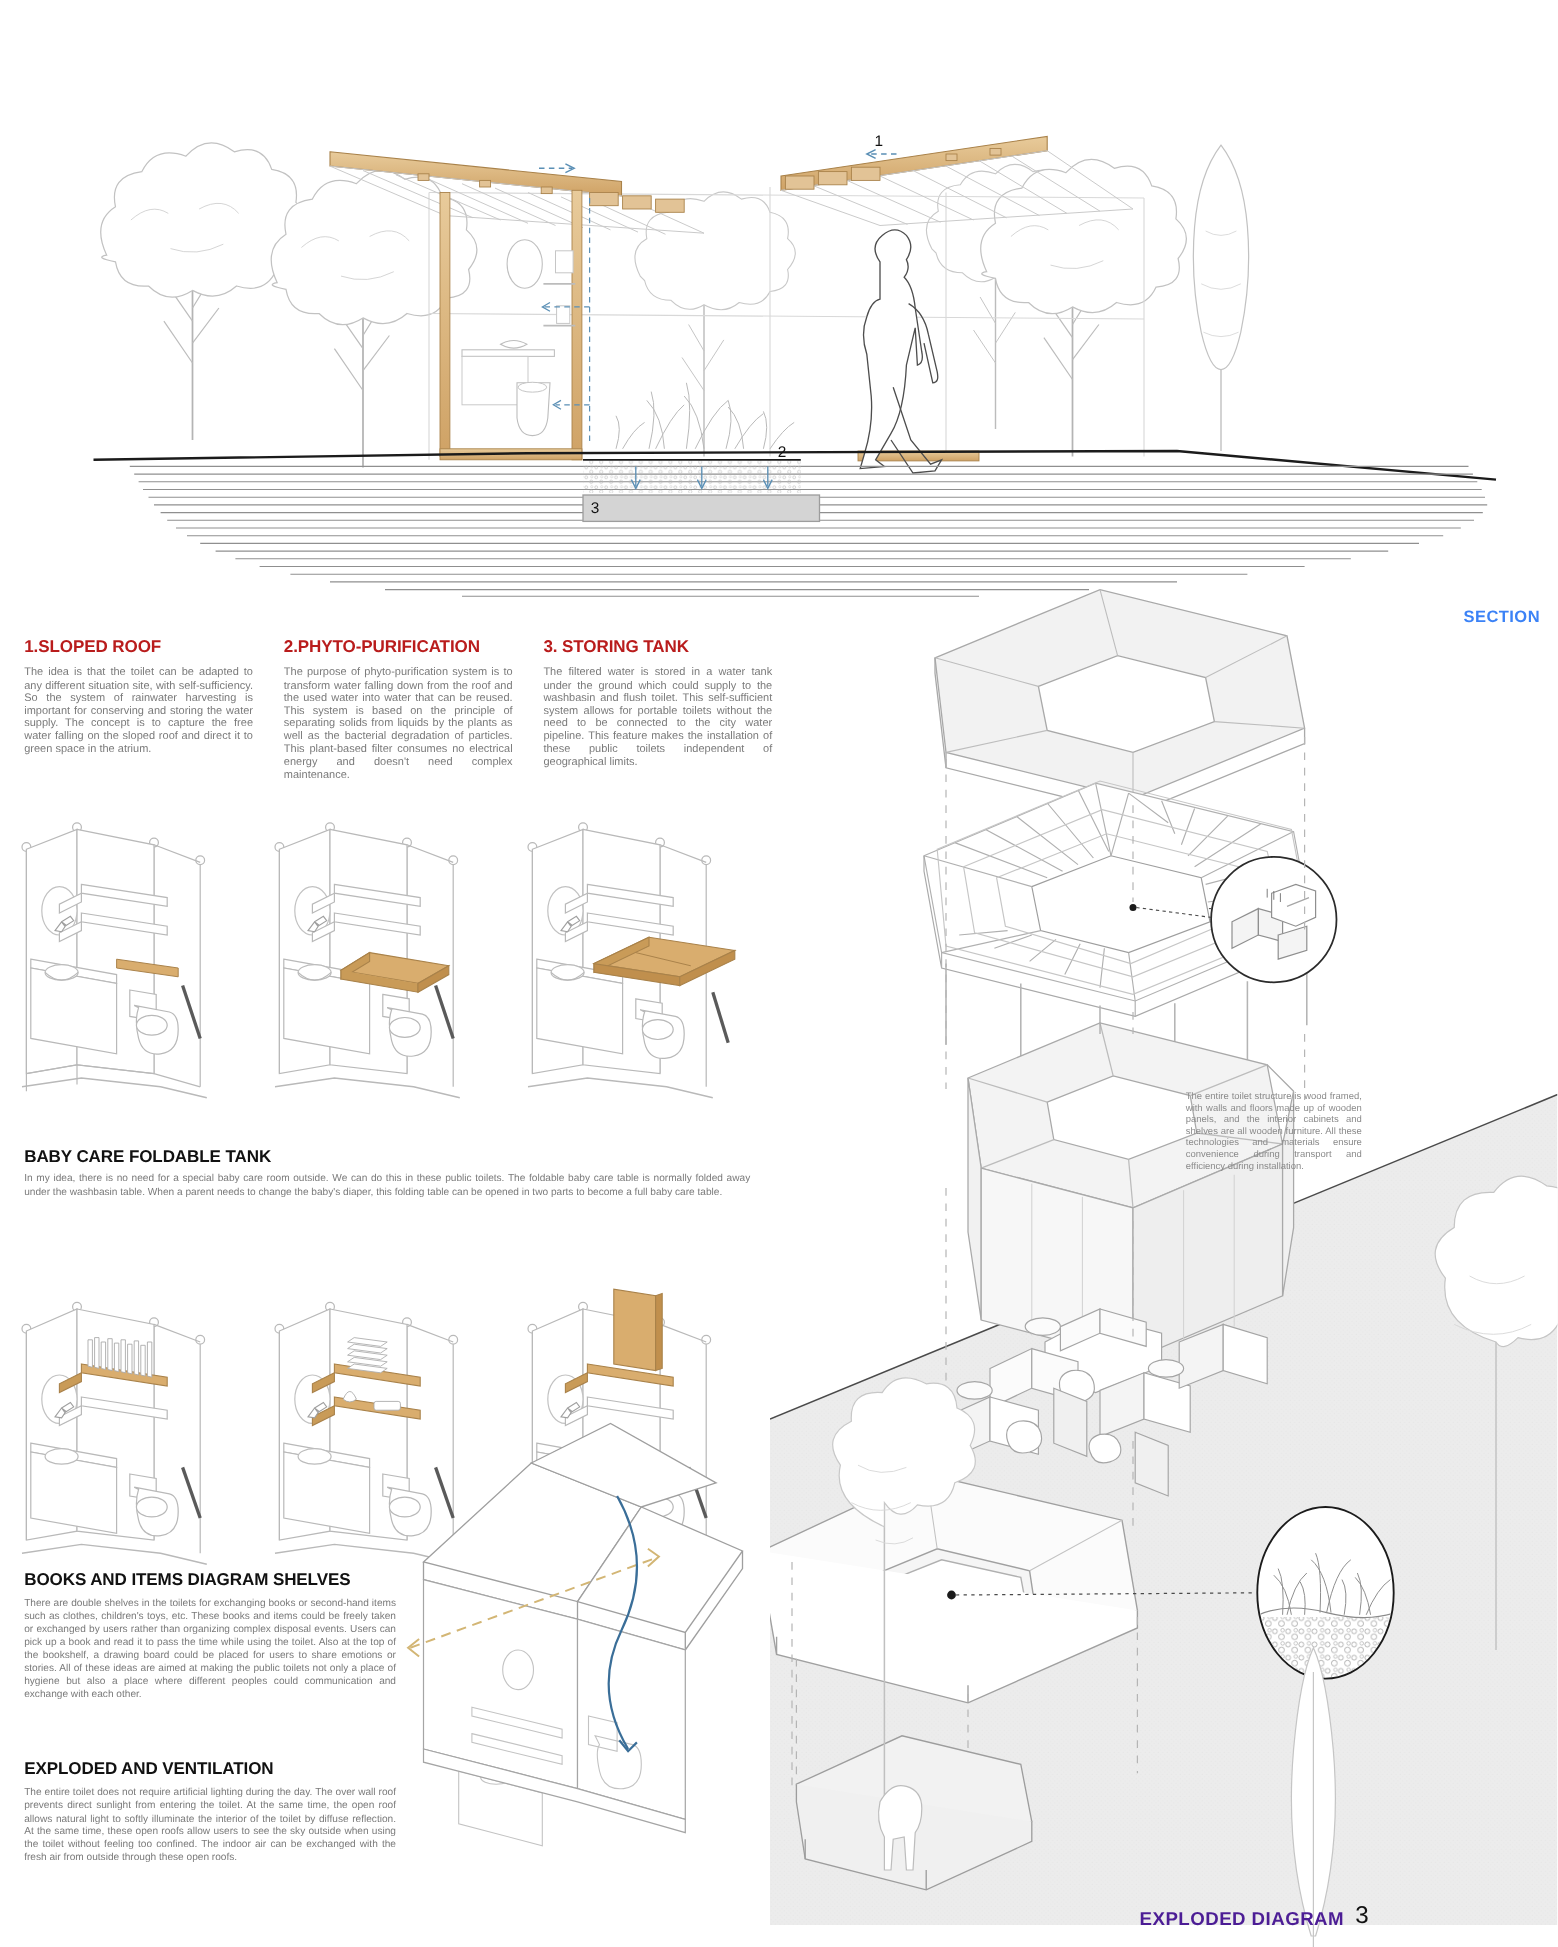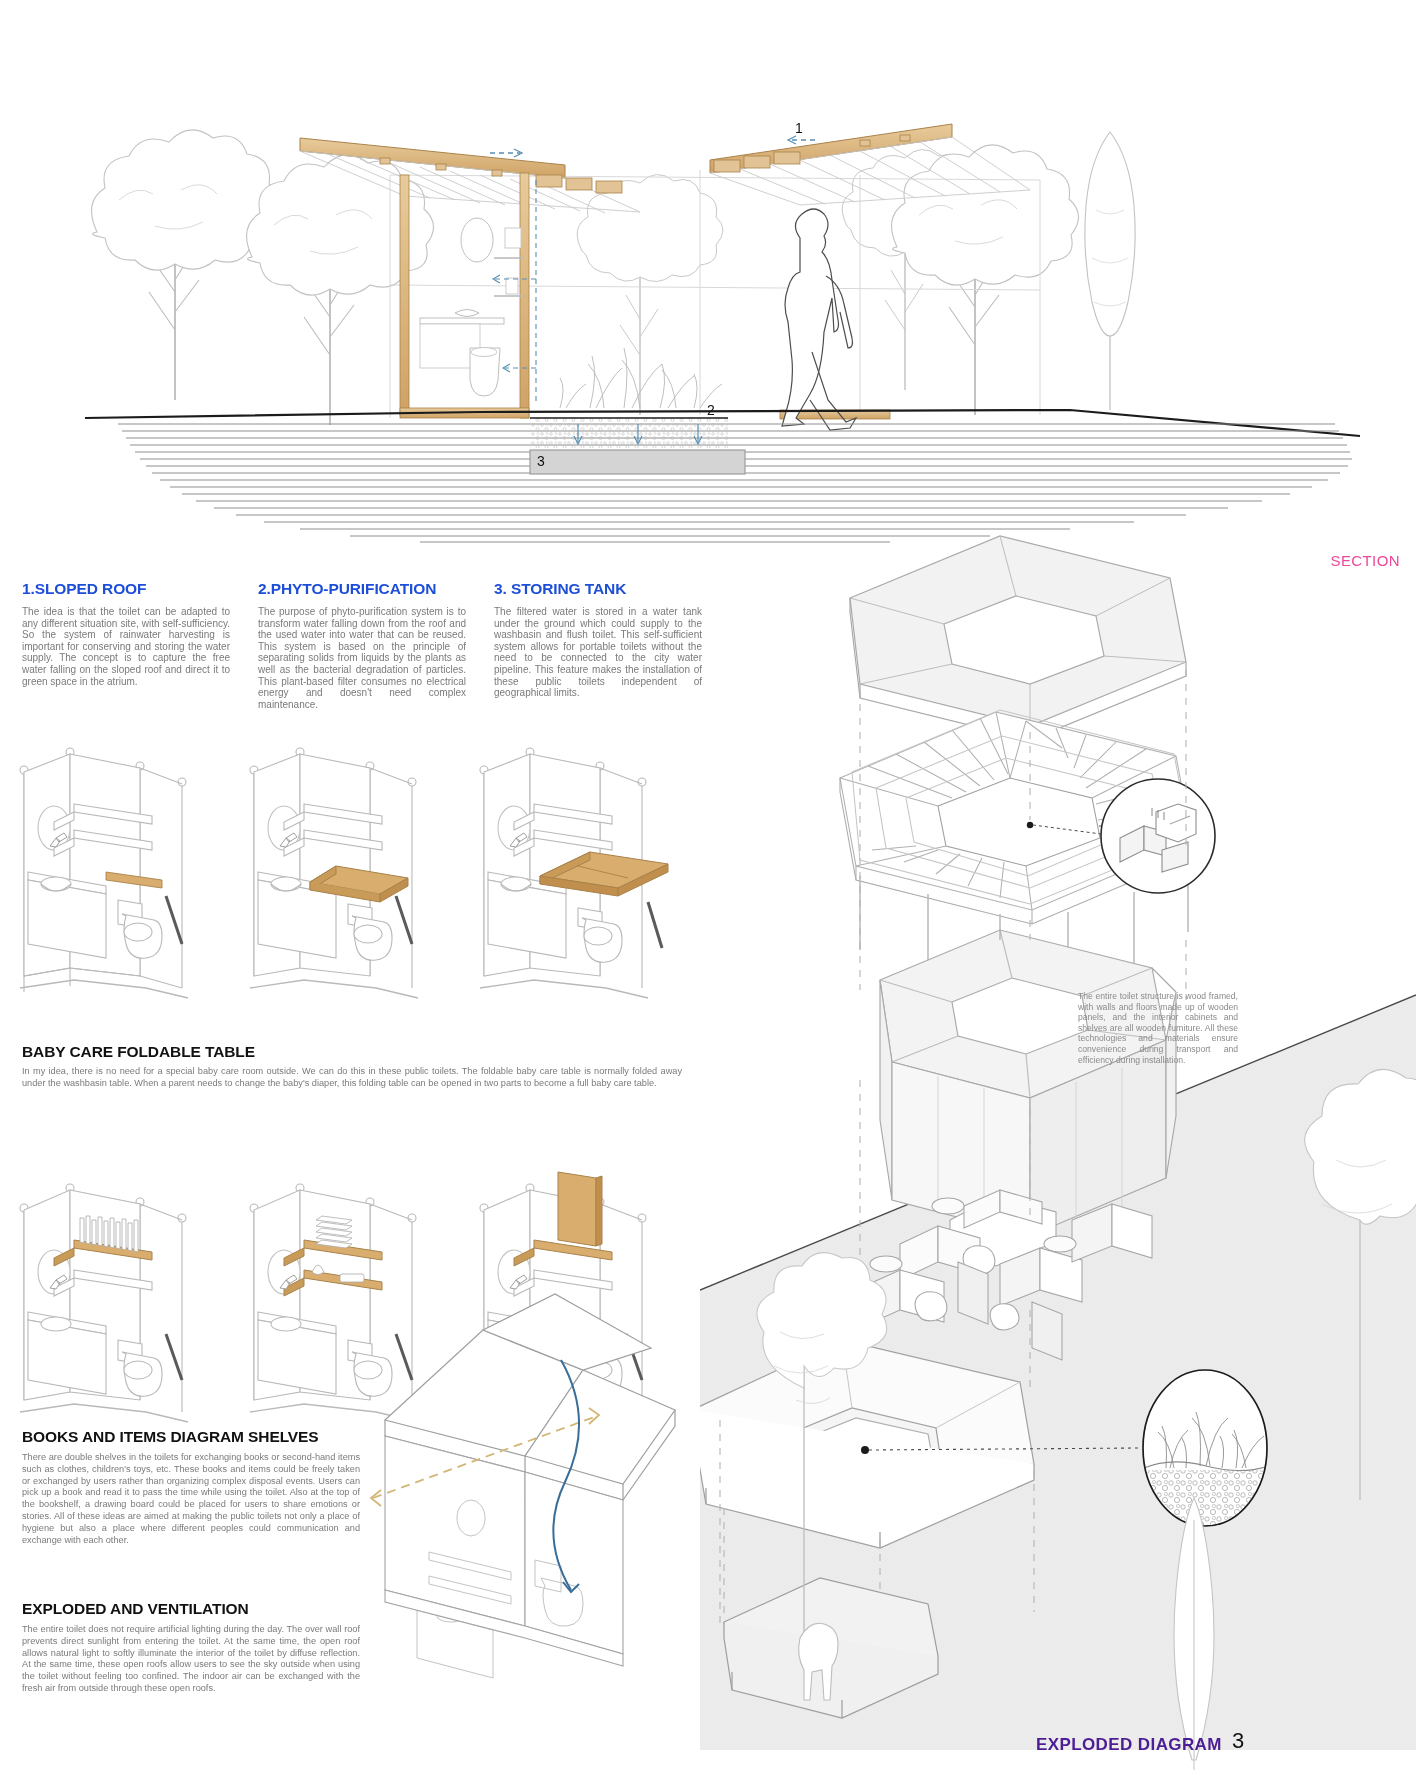--- a/index.html
+++ b/index.html
@@ -9,28 +9,28 @@
     font-family: "Liberation Sans", sans-serif;
     overflow: hidden;
   }
   #board { position: relative; width: 1416px; height: 1770px; background:#fff; }
 
   
   #section-drawing { position:absolute; left:0; top:0; width:1416px; height:545px; }
   #section-drawing svg { display:block; }
   .section-label {
     position:absolute; right:16px; top:552px;
-    font-size:15px; font-weight:400; letter-spacing:.4px; color:#ec4899;
+    font-size:15px; font-weight:700; letter-spacing:.4px; color:#3b82f6;
   }
 
   
   .threecol { position:absolute; left:22px; top:580px; width:680px; display:flex; gap:28px; }
   .threecol .col { width:208px; }
   .col-h {
-    font-size:15.5px; font-weight:700; color:#1d4ed8; letter-spacing:-0.1px;
+    font-size:15.5px; font-weight:700; color:#b91c1c; letter-spacing:-0.1px;
     margin-bottom:8px; white-space:nowrap;
   }
   .col-p {
     font-size:10px; line-height:11.6px; color:#7a7a7a;
     text-align:justify; text-justify:inter-word;
   }
 
   
   .blk-h {
     font-size:15.5px; font-weight:700; color:#111; letter-spacing:-0.1px;
@@ -405,21 +405,21 @@
         <g fill="#fff" stroke="#b9b9b9" stroke-width="1.1">
           <path d="M108,232 L132,236 L132,254 L108,250 Z"></path>
           <path d="M112,242 L144,248 q8,2 8,16 q0,20 -16,22 q-16,2 -20,-14 q-4,-16 0,-28 Z"></path>
           <ellipse cx="128" cy="260" rx="14" ry="9" fill="#fff"></ellipse>
         </g>
         <path d="M178,226 L192,272" stroke="#5a5a5a" stroke-width="3" fill="none"></path>
       </svg>
     </div>
   </div>
 
-  <div class="blk-h" id="baby-heading">BABY CARE FOLDABLE TABLE</div>
+  <div class="blk-h" id="baby-heading">BABY CARE FOLDABLE TANK</div>
   <div class="blk-p" id="baby-para">In my idea, there is no need for a special baby care room outside. We can do this in these public toilets. The foldable baby care table is normally folded away under the washbasin table. When a parent needs to change the baby's diaper, this folding table can be opened in two parts to become a full baby care table.</div>
 
   <div class="diagrow" id="row2">
 
     <div class="iso-cell">
       <svg width="230" height="330" viewBox="0 0 230 330">
         <g fill="none" stroke="#b9b9b9" stroke-width="1.1">
           <path d="M14,110 L14,300"></path>
             <path d="M60,90 L60,292"></path>
             <path d="M130,104 L130,300"></path>

